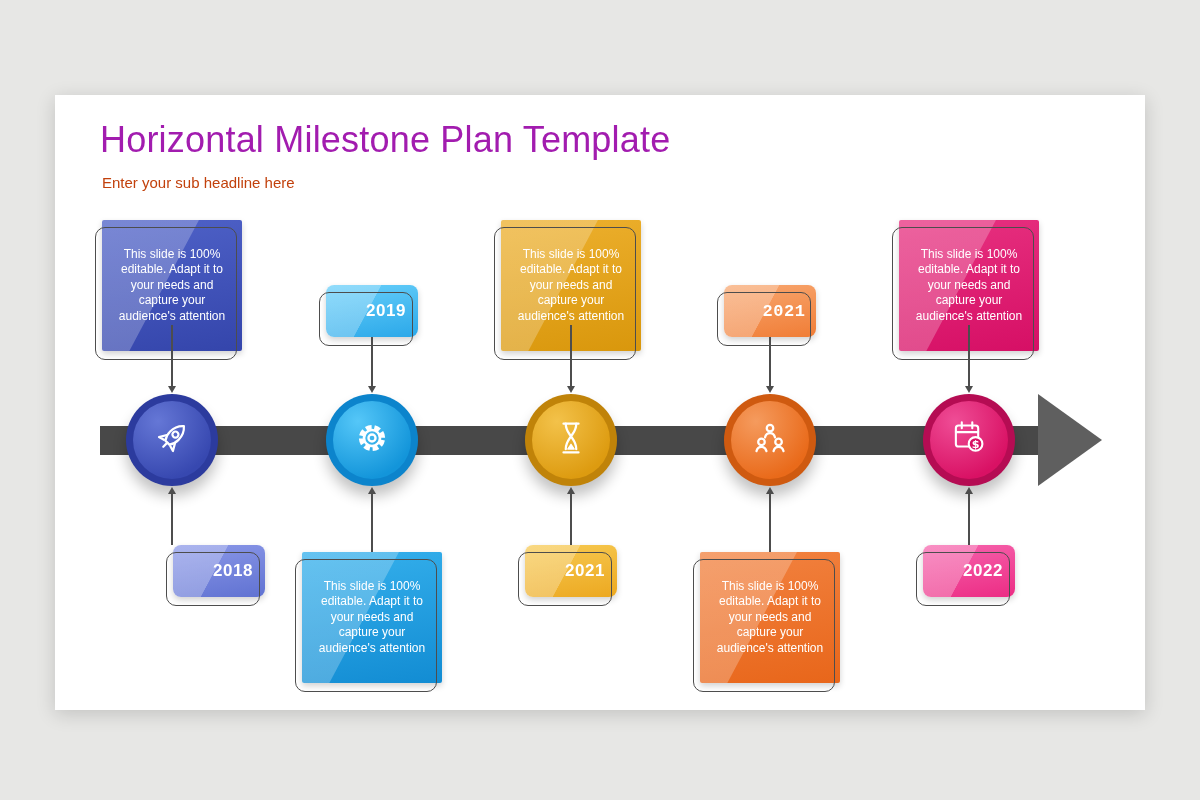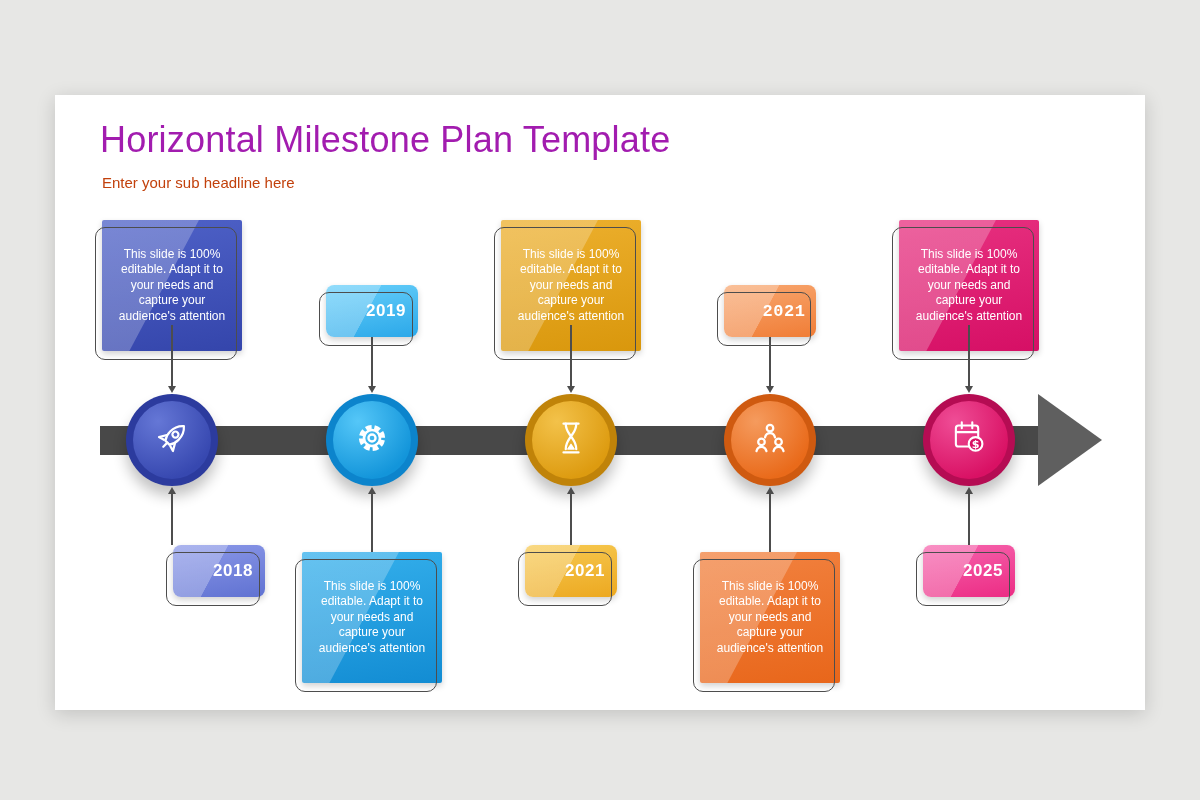--- a/index.html
+++ b/index.html
@@ -155,16 +155,16 @@
               <rect x="6" y="6.5" width="17" height="16" rx="2"></rect>
               <path d="M10.5 4v4.5M18.5 4v4.5M6 11.5h17"></path>
               <circle cx="21" cy="20.5" r="5.2" fill="var(--fb)"></circle>
             </g>
             <text x="21" y="23.6" text-anchor="middle" font-size="8.5" font-weight="bold" fill="#ffffff" font-family="DejaVu Sans, sans-serif">$</text>
           </svg>
         </span>
       </div>
     </div>
     <div class="conn up" style="left:913px; top:398px; height:52px;"></div>
-    <div class="badge framed m5" style="left:868px; top:450px;">2025</div>
+    <div class="badge framed m5" style="left:868px; top:450px;">2022</div>
 
   </div>
 </div>
 
 </body></html>

